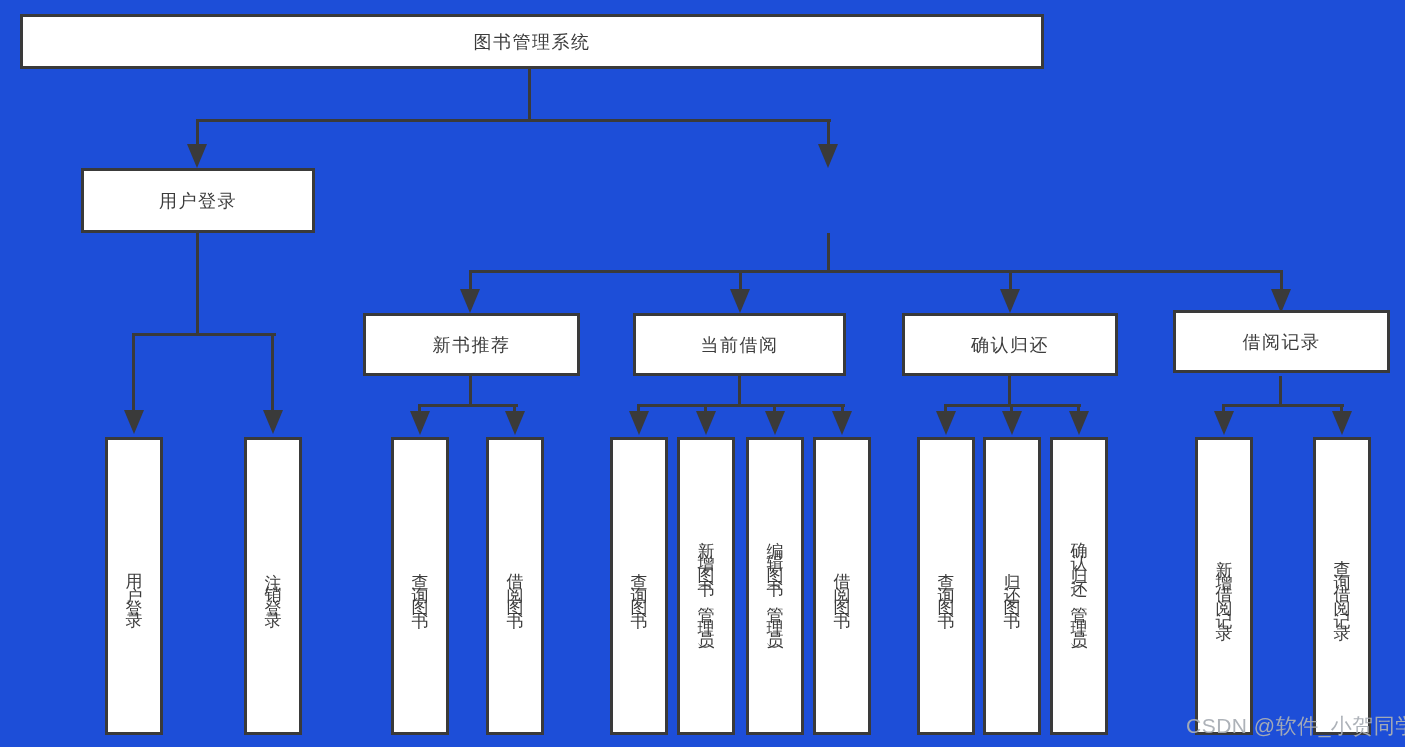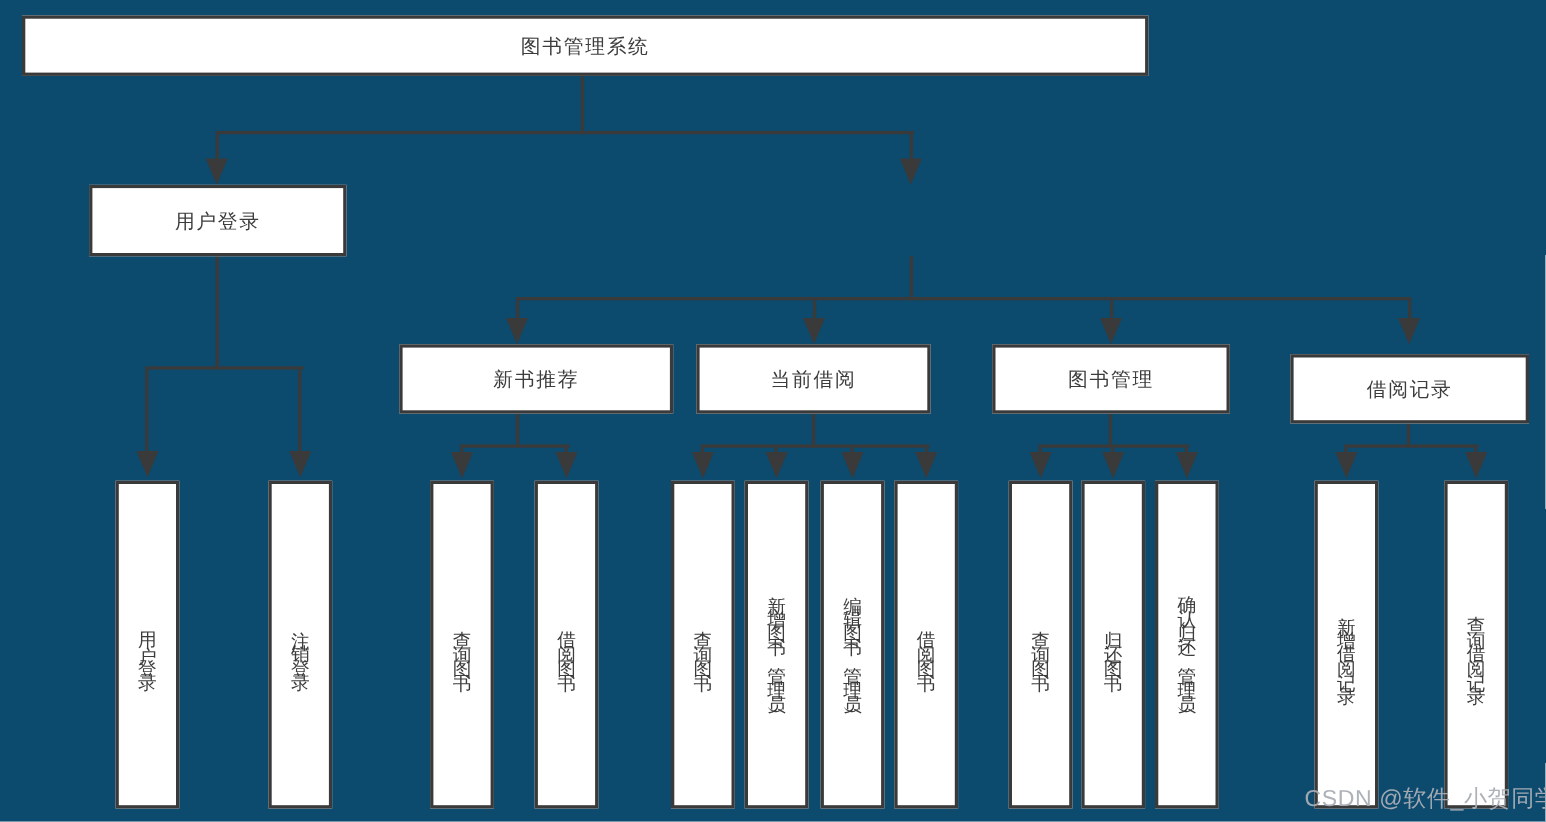--- a/index.html
+++ b/index.html
@@ -1,20 +1,20 @@
 <!DOCTYPE html>
 <html lang="zh"><head>
 <meta charset="utf-8">
 <title>图书管理系统</title>
 <style>
   html,body{margin:0;padding:0;background:#ffffff;}
   #canvas{
     position:relative;
     width:1405px;height:747px;
-    background:#0c4a6e;
+    background:#1d4ed8;
     overflow:hidden;
     font-family:"Liberation Sans","DejaVu Sans",sans-serif;
     color:#3c3c3c;
   }
   
   .hbox{
     position:absolute;
     box-sizing:border-box;
     border:3px solid #3a3a3a;
     background:#ffffff;
@@ -70,30 +70,30 @@
 <div id="canvas">
 
   <div class="hbox" style="left:20px;top:14px;width:1024px;height:55px">
     <span>图书管理系统</span>
   </div>
 
   <div class="hbox" style="left:81px;top:168px;width:234px;height:65px">
     <span>用户登录</span>
   </div>
 
-  <div class="hbox" style="left:363px;top:313px;width:249px;height:63px">
+  <div class="hbox" style="left:363px;top:313px;width:217px;height:63px">
     <span>新书推荐</span>
   </div>
   <div class="hbox" style="left:633px;top:313px;width:213px;height:63px">
     <span>当前借阅</span>
   </div>
   <div class="hbox" style="left:902px;top:313px;width:216px;height:63px">
-    <span>图书管理</span>
-  </div>
-  <div class="hbox" style="left:1173px;top:322px;width:217px;height:63px">
+    <span>确认归还</span>
+  </div>
+  <div class="hbox" style="left:1173px;top:310px;width:217px;height:63px">
     <span>借阅记录</span>
   </div>
 
   <div class="vbox" style="left:105px">
     <span class="vtext">用户登录</span>
   </div>
   <div class="vbox" style="left:244px">
     <span class="vtext">注销登录</span>
   </div>
 

